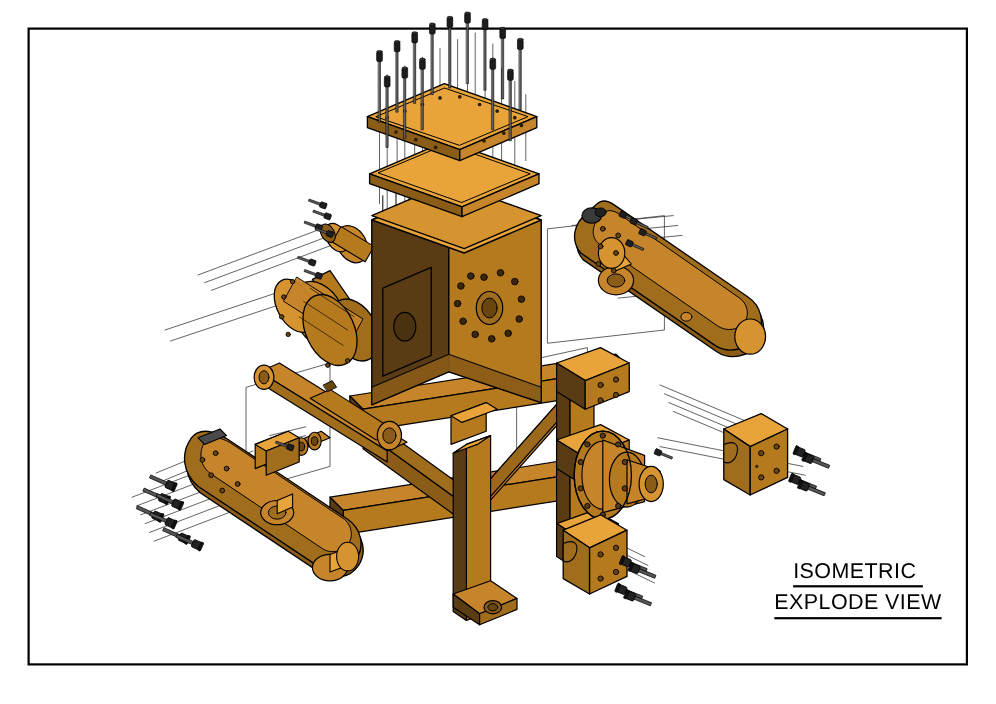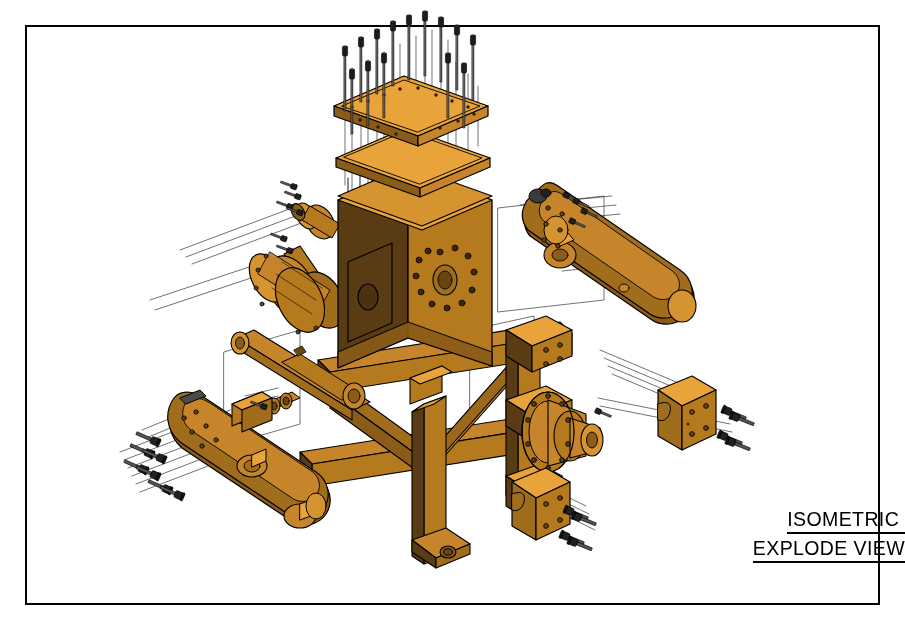--- a/index.html
+++ b/index.html
@@ -1,20 +1,20 @@
 <!DOCTYPE html>
 <html><head>
 <meta charset="utf-8">
 <style>
   html,body{margin:0;padding:0;background:#ffffff;}
   body{width:905px;height:640px;overflow:hidden;font-family:"Liberation Sans",sans-serif;}
   #sheet{position:relative;width:905px;height:640px;background:#ffffff;}
   #border-frame{position:absolute;left:25px;top:25px;width:855px;height:580px;border:2.5px solid #000;box-sizing:border-box;background:#fff;}
   #drawing-canvas{position:absolute;left:0;top:0;width:905px;height:640px;}
-  #title-block{position:absolute;left:655px;top:508px;text-align:right;line-height:1.18;}
+  #title-block{position:absolute;left:655px;top:508px;text-align:center;line-height:1.18;}
   #title-block .tl{display:inline-block;font-size:19.5px;letter-spacing:.4px;color:#000;border-bottom:2px solid #000;padding-bottom:1px;white-space:pre;}
   #title-block .l2{margin-top:3px;}
 </style>
 </head>
 <body>
 
 <div id="sheet">
 
   <div id="border-frame"></div>
 

